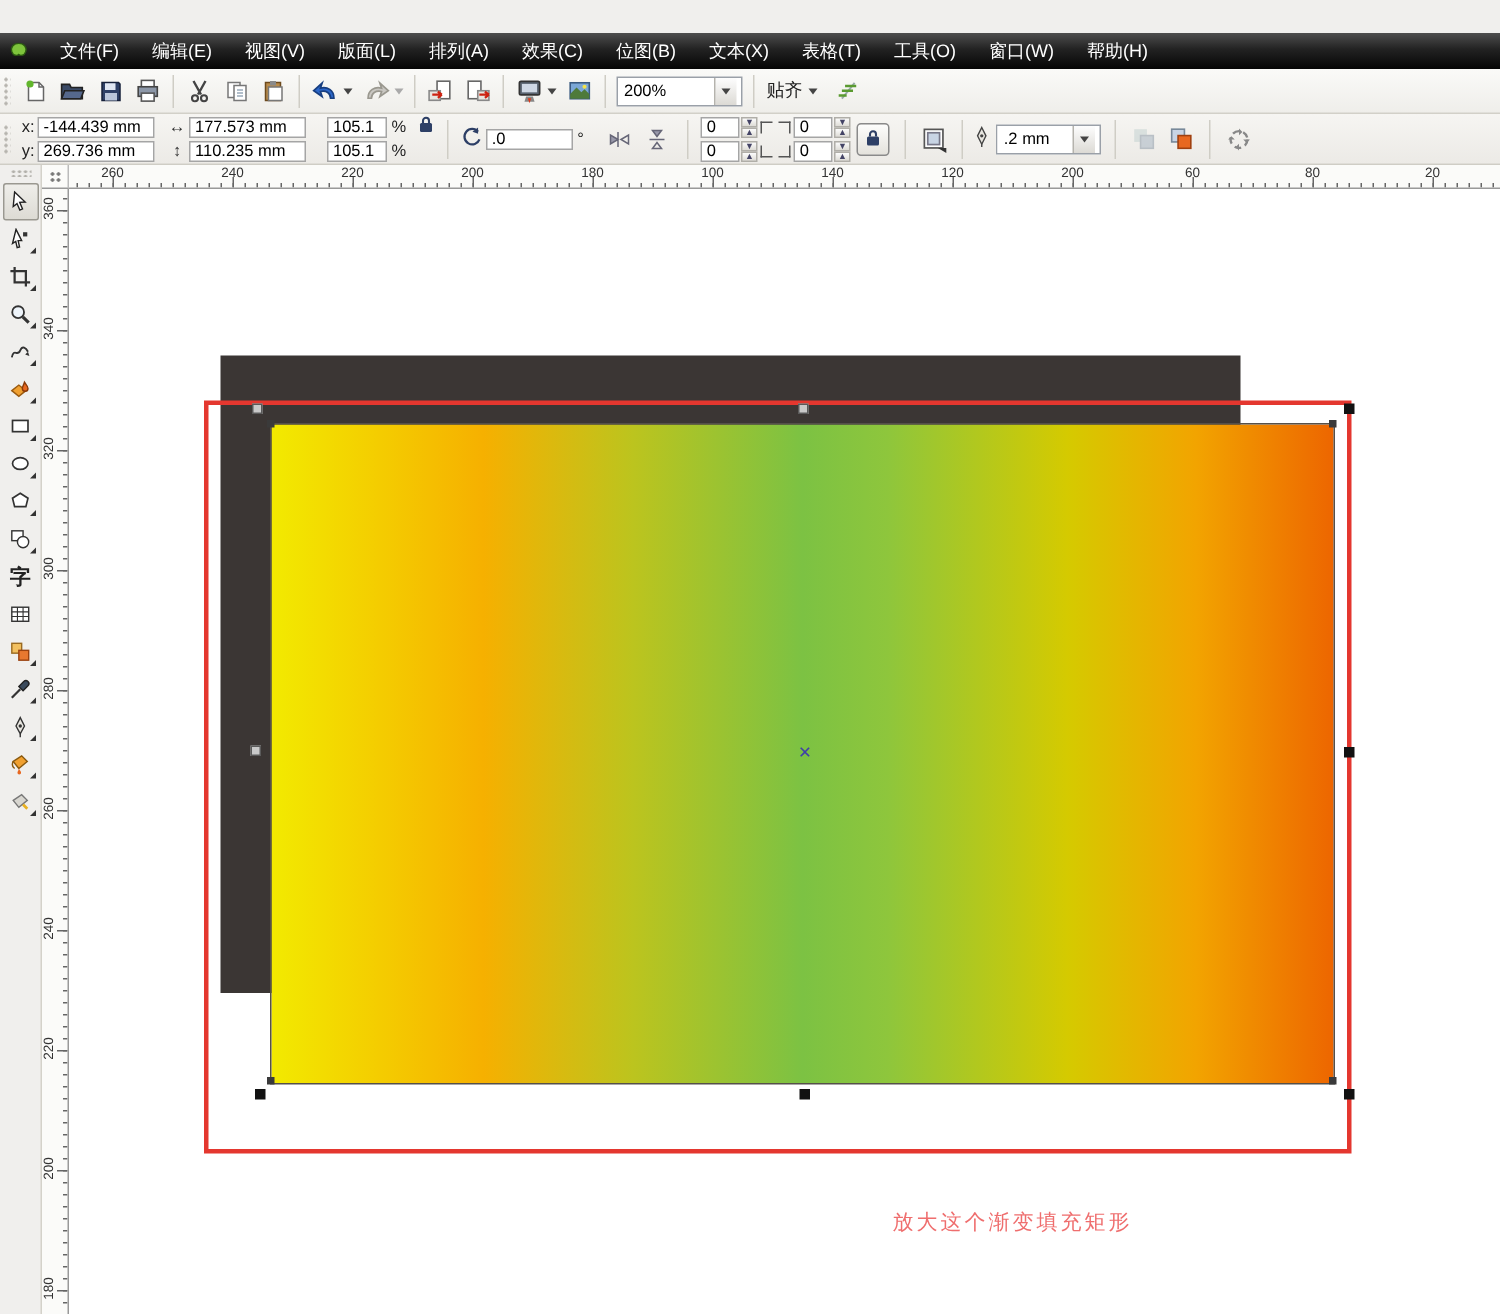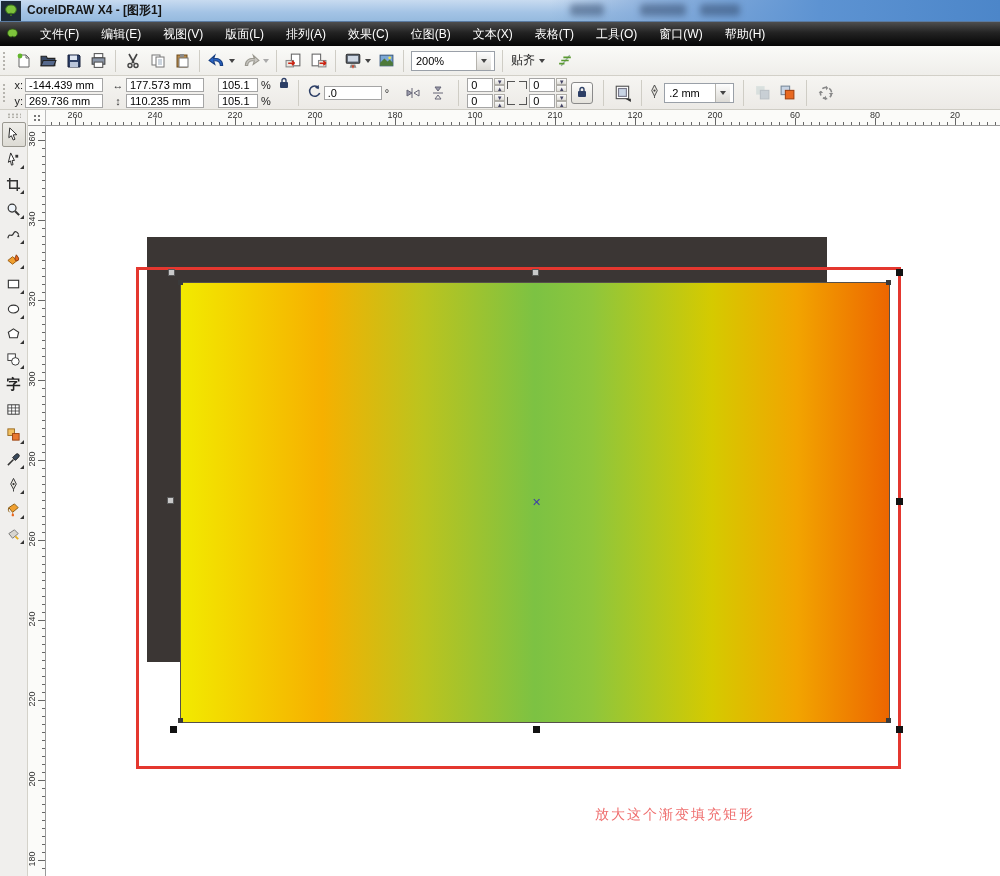--- a/index.html
+++ b/index.html
@@ -87,34 +87,20 @@
   .h-light { background:#c9c9c9; border:1px solid #5a5a5a;}
   .h-dark { background:#121212;}
   .center-x { position:absolute; z-index:5; font-size:11px; font-weight:bold; color:#3f3fa8; line-height:10px;}
   .annotation { position:absolute; z-index:6; font-size:14px; letter-spacing:2px; color:#ef6e6e; white-space:nowrap;}
 </style>
 </head>
 <body>
 
 <div class="app">
 
-  <div class="titlebar">
-    <span class="app-icon">
-      <svg width="14" height="14" viewBox="0 0 14 14">
-          <path d="M7 1 C11 1 13 4 12 7 C11 10 8 10 7 9 C6 10 3 10 2 7 C1 4 3 1 7 1 Z" fill="#7ec43c" stroke="#3e7a1c"></path>
-          <path d="M7 9 L6 12 L8 12 Z" fill="#3e7a1c"></path>
-        </svg>
-    </span>
-    <span class="title">CorelDRAW X4 - [图形1]</span>
-    <div class="titlebar-blur">
-      <span class="blob" style="left:20px;width:34px;"></span>
-      <span class="blob" style="left:90px;width:46px;"></span>
-      <span class="blob" style="left:150px;width:40px;"></span>
-    </div>
-  </div>
 
   <div class="menubar">
     <span class="menu-doc-icon">
       <svg width="13" height="13" viewBox="0 0 14 14">
           <path d="M7 1 C11 1 13 4 12 7 C11 10 8 10 7 9 C6 10 3 10 2 7 C1 4 3 1 7 1 Z" fill="#7ec43c" stroke="#2c5a12"></path>
         </svg>
     </span>
     <span class="menu-item">文件(F)</span>
     <span class="menu-item">编辑(E)</span>
     <span class="menu-item">视图(V)</span>
@@ -658,21 +644,21 @@
         <span class="hlabel" style="left: 109px;">240</span>
         <span class="htick" style="left: 189px; height: 7px;"></span>
         <span class="hlabel" style="left: 189px;">220</span>
         <span class="htick" style="left: 269px; height: 7px;"></span>
         <span class="hlabel" style="left: 269px;">200</span>
         <span class="htick" style="left: 349px; height: 7px;"></span>
         <span class="hlabel" style="left: 349px;">180</span>
         <span class="htick" style="left: 429px; height: 7px;"></span>
         <span class="hlabel" style="left: 429px;">100</span>
         <span class="htick" style="left: 509px; height: 7px;"></span>
-        <span class="hlabel" style="left: 509px;">210</span>
+        <span class="hlabel" style="left: 509px;">140</span>
         <span class="htick" style="left: 589px; height: 7px;"></span>
         <span class="hlabel" style="left: 589px;">120</span>
         <span class="htick" style="left: 669px; height: 7px;"></span>
         <span class="hlabel" style="left: 669px;">200</span>
         <span class="htick" style="left: 749px; height: 7px;"></span>
         <span class="hlabel" style="left: 749px;">60</span>
         <span class="htick" style="left: 829px; height: 7px;"></span>
         <span class="hlabel" style="left: 829px;">80</span>
         <span class="htick" style="left: 909px; height: 7px;"></span>
         <span class="hlabel" style="left: 909px;">20</span>

